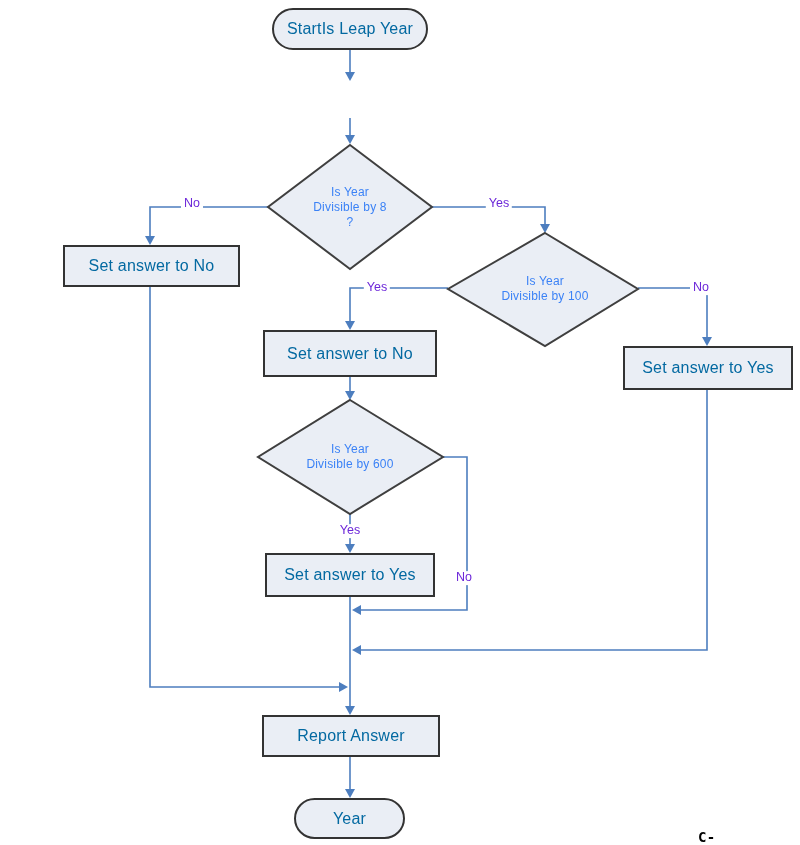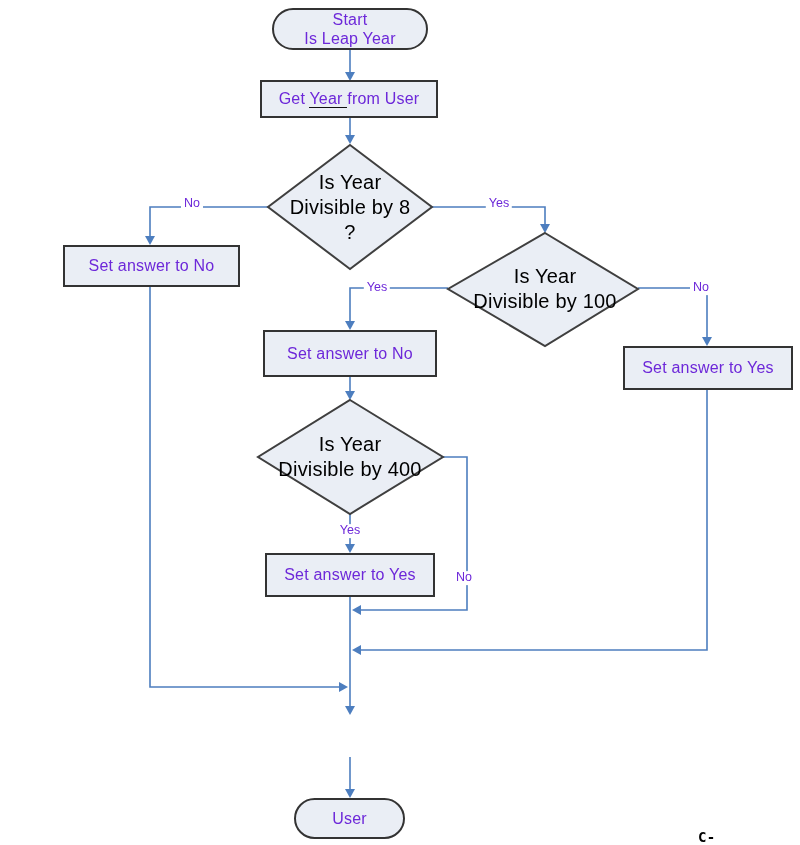--- a/index.html
+++ b/index.html
@@ -22,41 +22,41 @@
 
   .edge { stroke: #4d7ebf; stroke-width: 1.6; fill: none; }
   .arrowhead { fill: #4d7ebf; stroke: none; }
   .diamond { fill: #eaeef5; stroke: #3f3f3f; stroke-width: 2; }
 
   .node {
     position: absolute;
     background: #eaeef5;
     border: 2px solid #333333;
     display: flex;
-    flex-direction: column;
+    flex-direction: row;
     align-items: center;
     justify-content: center;
     text-align: center;
     font-size: 16px;
     letter-spacing: 0.2px;
-    color: #6d28d9;
+    color: #0369a1;
     line-height: 1.2;
   }
   .oval { border-radius: 22px; }
 
   .dtext {
     position: absolute;
     display: flex;
     flex-direction: column;
     align-items: center;
     justify-content: center;
     text-align: center;
-    font-size: 20px;
+    font-size: 12px;
     letter-spacing: 0.2px;
-    color: #000000;
+    color: #3b82f6;
     line-height: 1.25;
     pointer-events: none;
   }
 
   .elabel {
     position: absolute;
     transform: translate(-50%, -50%);
     font-size: 12.5px;
     color: #6d28d9;
     background: #ffffff;
@@ -157,25 +157,20 @@
     <polygon class="diamond" points="350,145 432,207 350,269 268,207"></polygon>
     <polygon class="diamond" points="545,233 638,289 545,346 448,289"></polygon>
     <polygon class="diamond" points="350,400 443,457 350,514 258,457"></polygon>
   </svg>
 
   <div class="node oval" style="left:272px; top:8px; width:156px; height:42px;">
     <div>Start</div>
     <div>Is Leap Year</div>
   </div>
 
-  <div class="node" style="left:260px; top:80px; width:178px; height:38px;">
-    <div>
-      <span>Get </span><span class="u-underline">Year</span><span> from User</span>
-    </div>
-  </div>
 
   <div class="dtext" style="left:268px; top:160px; width:164px; height:94px;">
     <div>Is Year</div>
     <div>Divisible by 8</div>
     <div>?</div>
   </div>
 
   <div class="node" style="left:63px; top:245px; width:177px; height:42px;">
     <div>Set answer to No</div>
   </div>
@@ -188,30 +183,33 @@
   <div class="node" style="left:263px; top:330px; width:174px; height:47px;">
     <div>Set answer to No</div>
   </div>
 
   <div class="node" style="left:623px; top:346px; width:170px; height:44px;">
     <div>Set answer to Yes</div>
   </div>
 
   <div class="dtext" style="left:258px; top:420px; width:184px; height:74px;">
     <div>Is Year</div>
-    <div>Divisible by 400</div>
+    <div>Divisible by 600</div>
   </div>
 
   <div class="node" style="left:265px; top:553px; width:170px; height:44px;">
     <div>Set answer to Yes</div>
   </div>
 
+  <div class="node" style="left:262px; top:715px; width:178px; height:42px;">
+    <div>Report Answer</div>
+  </div>
 
   <div class="node oval" style="left:294px; top:798px; width:111px; height:41px;">
-    <div>User</div>
+    <div>Year</div>
   </div>
 
   <div class="elabel" style="left:192px; top:204px;">No</div>
   <div class="elabel" style="left:499px; top:204px;">Yes</div>
   <div class="elabel" style="left:377px; top:288px;">Yes</div>
   <div class="elabel" style="left:701px; top:288px;">No</div>
   <div class="elabel" style="left:350px; top:531px;">Yes</div>
   <div class="elabel" style="left:464px; top:578px;">No</div>
 
   <div class="watermark">C-Function.com</div>

